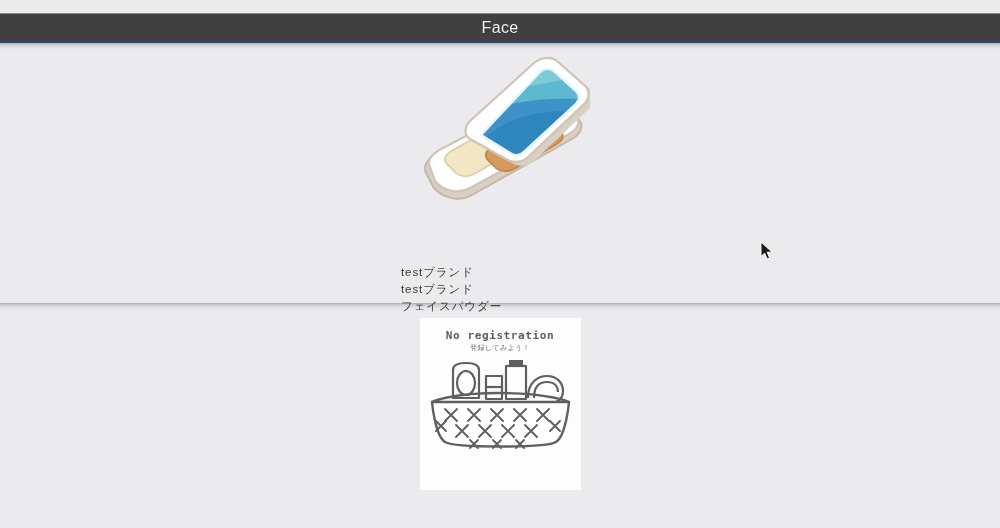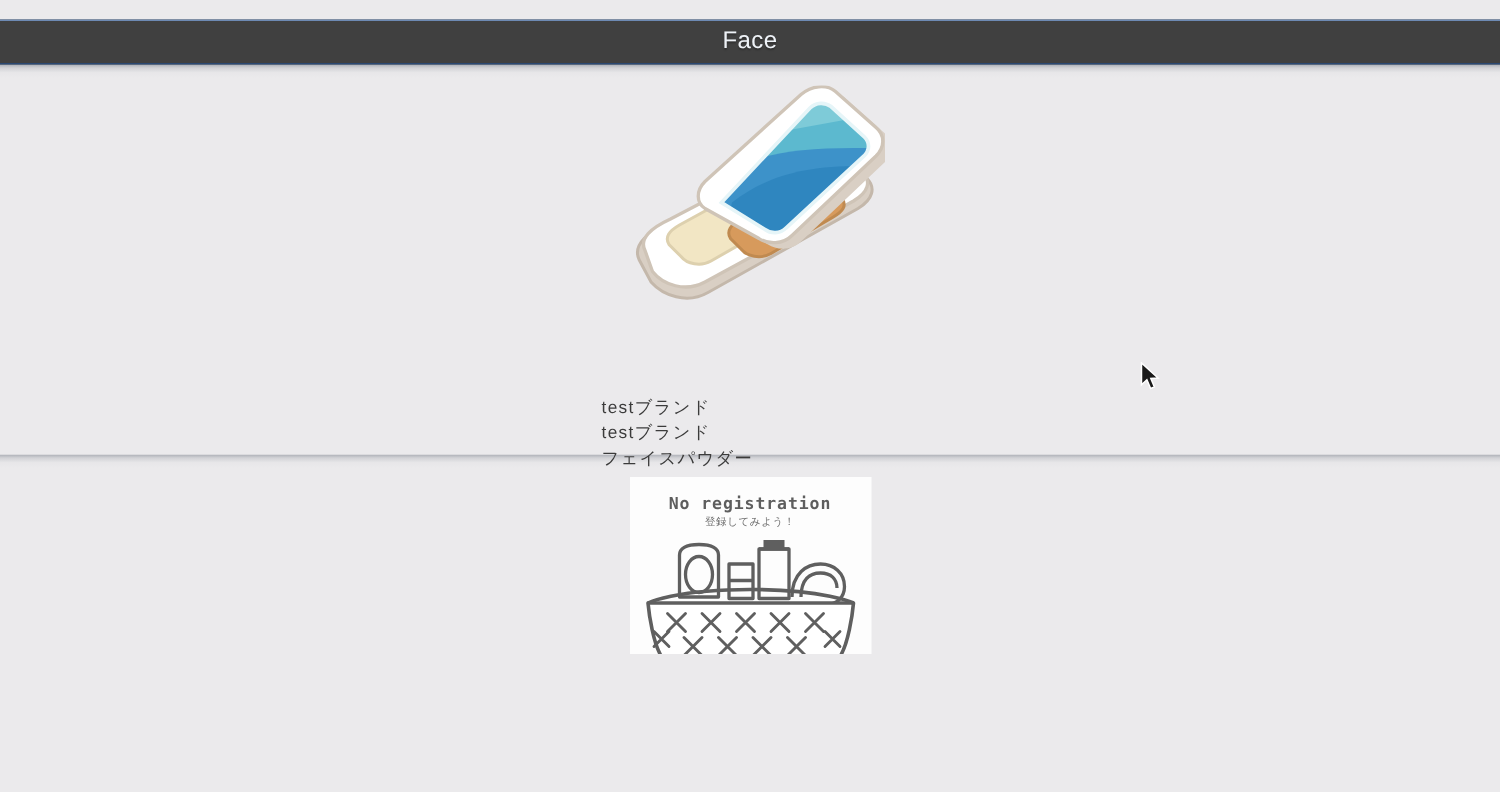--- a/index.html
+++ b/index.html
@@ -70,21 +70,21 @@
     justify-content: center;
   }
   .compact-thumb {
     width: 180px;
     height: 155px;
     margin-top: 5px;
     position: relative;
   }
   .noreg-thumb {
     width: 161px;
-    height: 118px;
+    height: 172px;
     margin-top: 6px;
     background: #fdfdfd;
     position: relative;
     overflow: hidden;
   }
   .noreg-title {
     position: absolute;
     top: 11px;
     left: 0;
     width: 100%;

